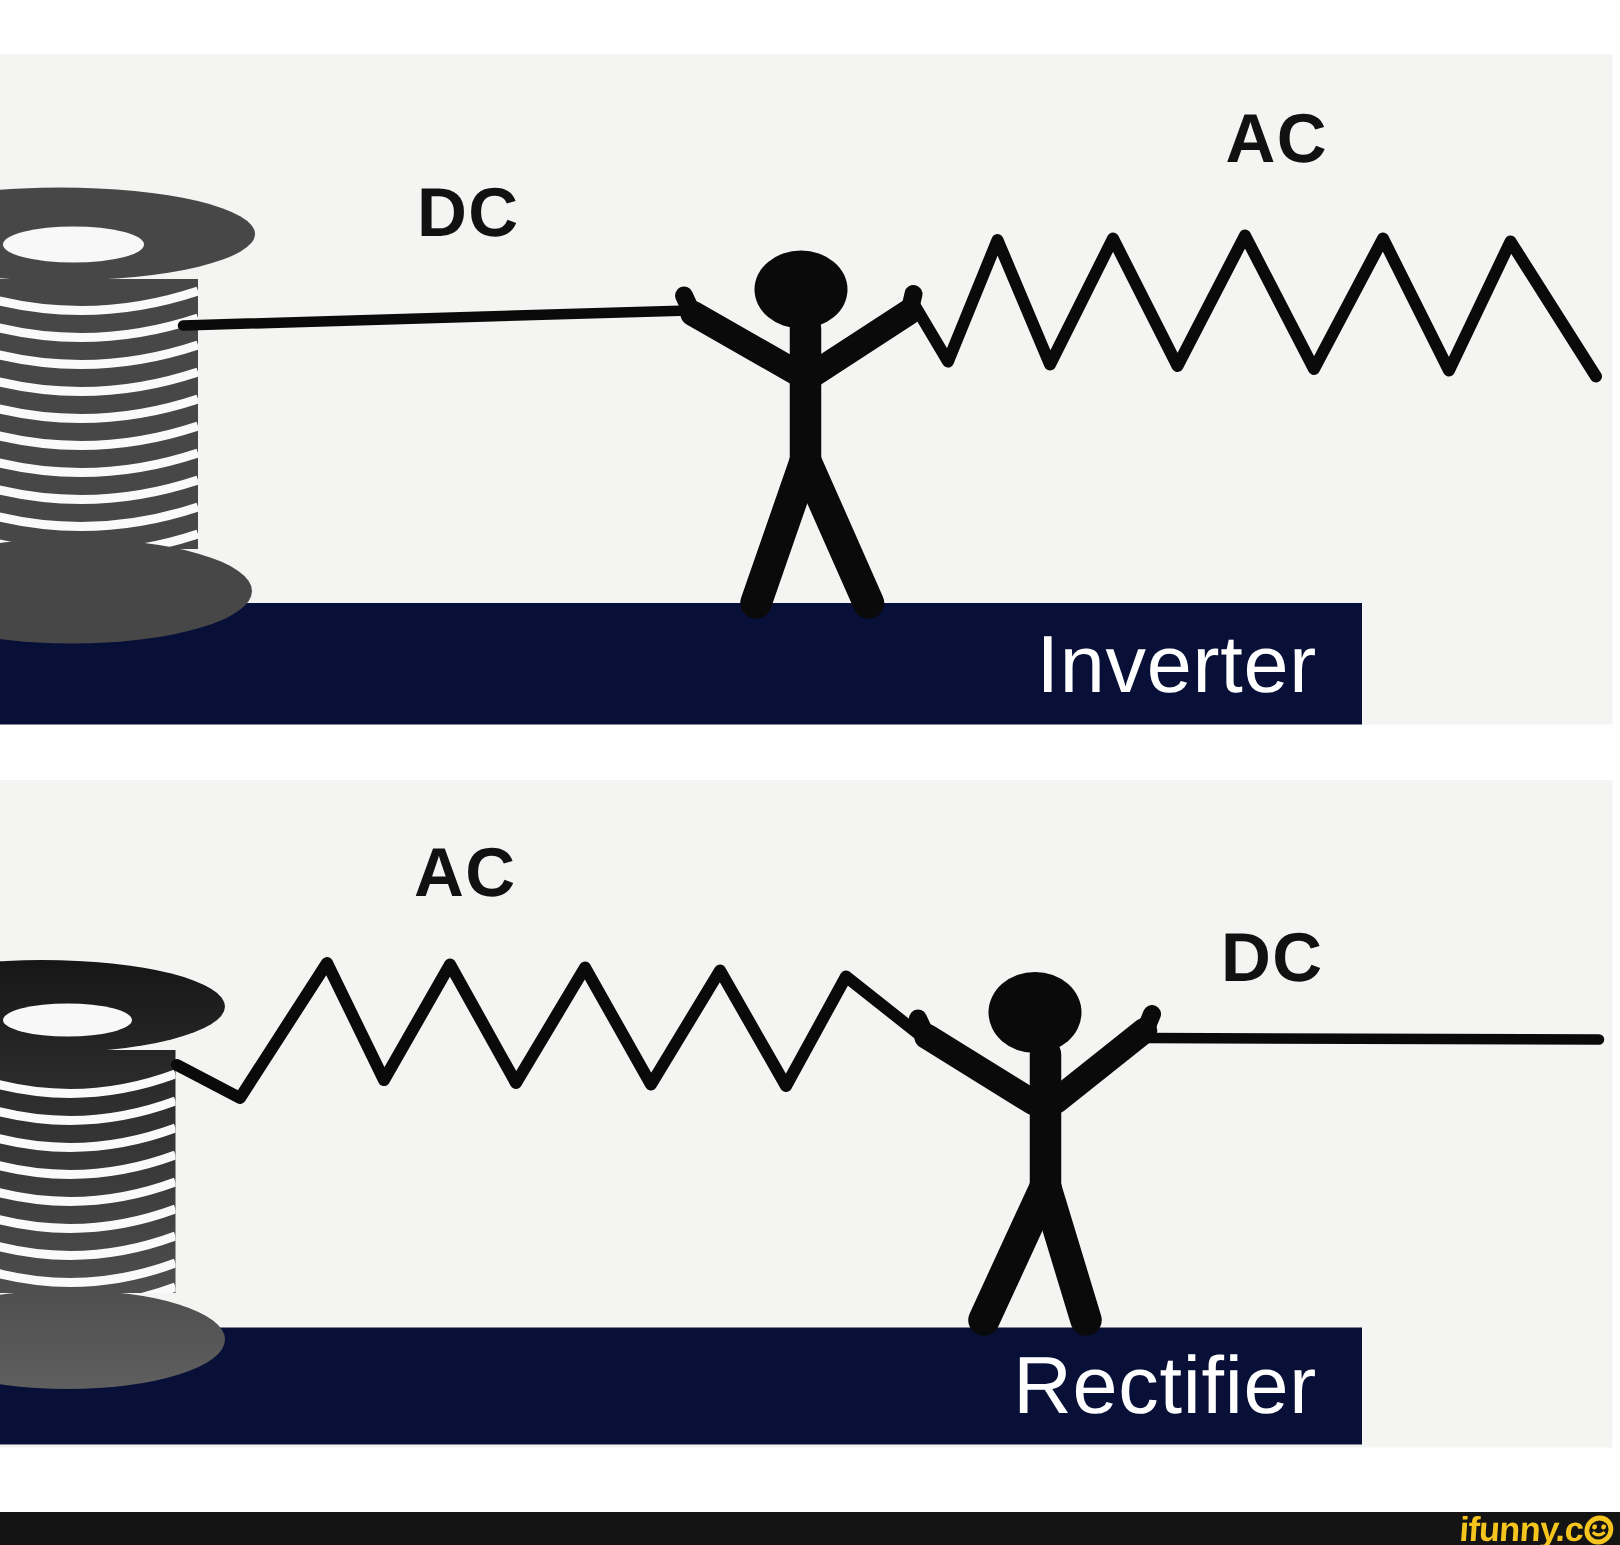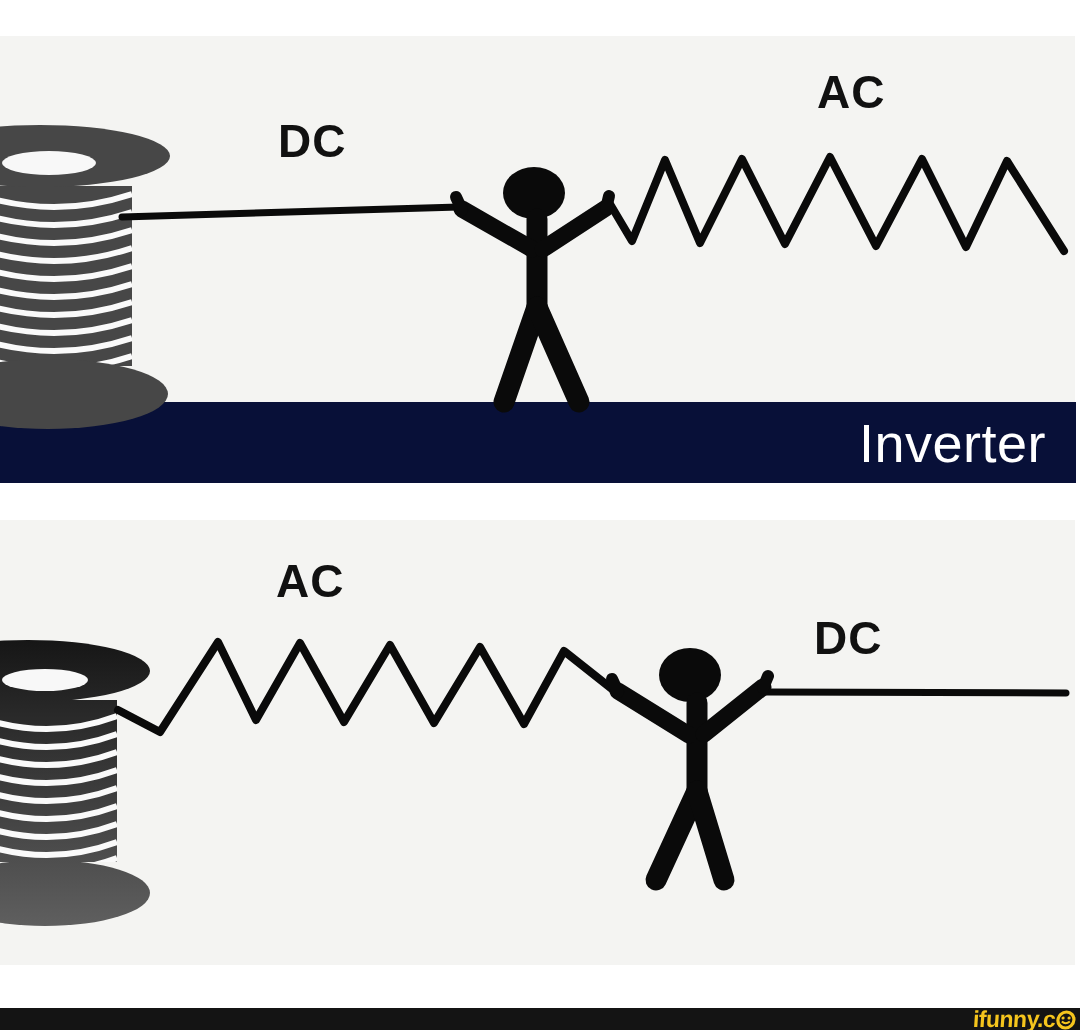--- a/index.html
+++ b/index.html
@@ -20,21 +20,21 @@
     font-family:"Liberation Sans", sans-serif;
   }
   .panel{
     position:absolute;
     left:0;width:1075px;
     background:var(--panel-bg);
   }
   .panel-top{top:36px;height:447px;}
   .panel-bottom{top:520px;height:445px;}
   .caption-bar{
-    position:absolute;left:0;width:1076px;
+    position:absolute;left:0;width:908px;
     background:var(--navy-bar);
     display:flex;align-items:center;justify-content:flex-end;
     color:#ffffff;
   }
   .caption-bar-top{top:366px;height:81px;padding-right:0;}
   .caption-bar-bottom{top:365px;height:78px;}
   .caption-text{
     font-size:54px;
     font-weight:500;
     letter-spacing:0.5px;
@@ -134,20 +134,23 @@
         <line x1="537" y1="271" x2="579" y2="366" stroke-width="21"></line>
       </g>
     </svg>
 
     <span class="wire-label lbl-dc-top">DC</span>
     <span class="wire-label lbl-ac-top">AC</span>
   </div>
 
   <div class="panel panel-bottom">
 
+    <div class="caption-bar caption-bar-bottom">
+      <span class="caption-text">Rectifier</span>
+    </div>
 
     <svg class="art" viewBox="0 0 1075 445">
       <defs>
         <clipPath id="barrelClipBottom">
             <rect x="-24" y="180" width="141" height="162"></rect>
           </clipPath>
         <linearGradient id="spoolDark" gradientUnits="userSpaceOnUse" x1="0" y1="120" x2="0" y2="410">
           <stop offset="0" stop-color="#161616"></stop>
           <stop offset="1" stop-color="#606060"></stop>
         </linearGradient>

